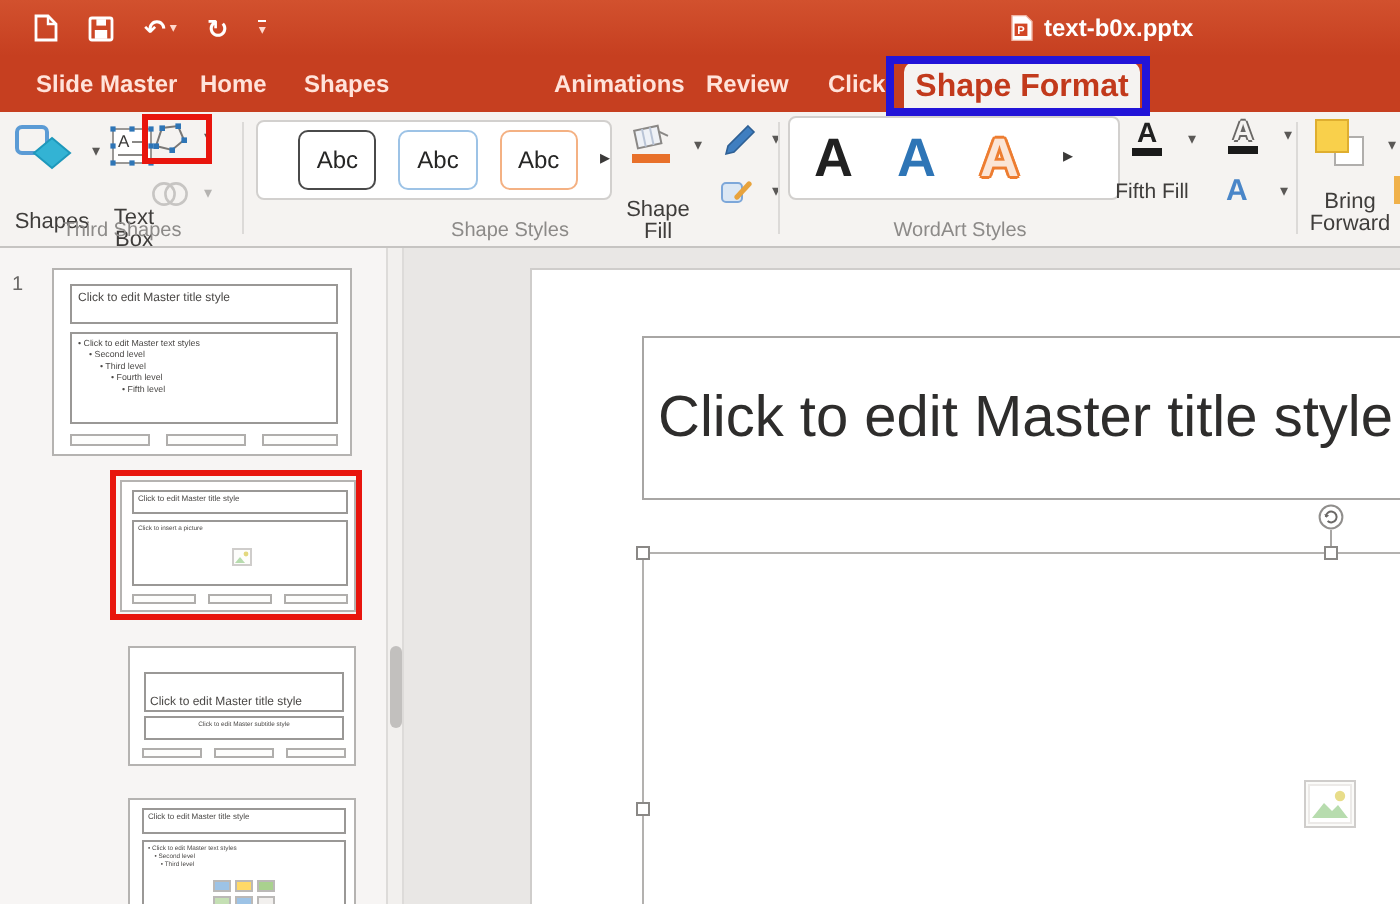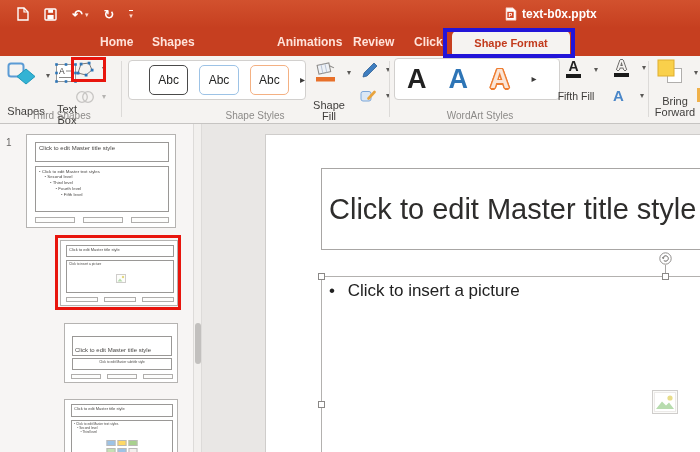--- a/index.html
+++ b/index.html
@@ -15,21 +15,21 @@
   .qat-glyph { font-size:13px; font-weight:bold; color:#fff; line-height:1; }
   .qat-dd { font-size:7px; color:#ffd9cd; line-height:1; }
   .customize-bar { display:inline-block; border-top:1.5px solid #fff; padding-top:1px; }
   .doc-title { position:absolute; left:505px; top:0; height:28px; display:flex; align-items:center; gap:5px;
                color:#fff; font-size:12px; font-weight:600; }
 
   
   .tabrow { position:absolute; left:0; top:28px; width:700px; height:28px; background:#c63f20; }
   .tab { position:absolute; top:0; height:28px; line-height:28px; color:#ffe3da; font-size:12px; font-weight:600; white-space:nowrap; }
   .tab-active { position:absolute; left:452px; top:3px; width:118px; height:25px; background:#f5f3f1;
-                border-radius:5px 5px 0 0; text-align:center; line-height:25px; color:#c23a1c; font-size:11px; font-weight:700; z-index:2; }
+                border-radius:5px 5px 0 0; text-align:center; line-height:25px; color:#c23a1c; font-size:16px; font-weight:700; z-index:2; }
   .blue-box { position:absolute; left:443px; top:0px; width:132px; height:30px; border:4px solid #2214d8; z-index:6; pointer-events:none; }
 
   
   .ribbon { position:absolute; left:0; top:56px; width:700px; height:68px; background:#f5f3f1; border-bottom:1px solid #c6c4c2; }
   .sep { position:absolute; top:5px; width:1px; height:56px; background:#dcdad8; }
   .grp-label { position:absolute; top:54px; font-size:10px; color:#8c8a88; text-align:center; white-space:nowrap; }
   .btn-label { position:absolute; font-size:11px; color:#3f3d3b; text-align:center; line-height:11px; white-space:nowrap; }
   .dd { font-size:8px; color:#5a5856; line-height:1; }
   .exp { font-size:10px; color:#3b3a39; line-height:1; }
   .red-box { position:absolute; left:71px; top:1px; width:35px; height:25px; border:3px solid #e8150d; z-index:5; pointer-events:none; }
@@ -116,20 +116,21 @@
       <svg width="12" height="14" viewBox="0 0 12 14">
           <path d="M1 0.8 h7 l3 3 v9.4 h-10 z" fill="#fff" stroke="#f0b5a4" stroke-width="0.7"></path>
           <rect x="2.3" y="4.8" width="6.4" height="6.2" fill="#d24726"></rect>
           <text x="3.6" y="9.8" font-size="5.6" fill="#fff" font-family="sans-serif" font-weight="bold">P</text>
         </svg>
       <span>text-b0x.pptx</span>
     </div>
   </div>
 
   <div class="tabrow">
+    <span class="tab" style="left:18px">Slide Master</span>
     <span class="tab" style="left:100px">Home</span>
     <span class="tab" style="left:152px">Shapes</span>
     <span class="tab" style="left:277px">Animations</span>
     <span class="tab" style="left:353px">Review</span>
     <span class="tab" style="left:414px">Click</span>
     <div class="tab-active">Shape Format</div>
     <div class="blue-box"></div>
   </div>
 
   <div class="ribbon">
@@ -364,24 +365,20 @@
         <path d="M3.1 5 l1 1.9 l1.5 -1.1 z" fill="#6a6866"></path>
       </svg>
       <div class="rot-stem"></div>
 
       <div class="sel-line" style="left:55px;top:141px;width:380px;height:1px"></div>
       <div class="sel-line" style="left:55px;top:141px;width:1px;height:177px"></div>
       <div class="handle" style="left:52px;top:138px"></div>
       <div class="handle" style="left:396px;top:138px"></div>
       <div class="handle" style="left:52px;top:266px"></div>
 
-      <div class="bullet-line">
-        <span>•</span>
-        <span style="margin-left:8px">Click to insert a picture</span>
-      </div>
       <svg style="position:absolute;left:386px;top:255px" width="26" height="24" viewBox="0 0 26 24">
         <rect x="0.5" y="0.5" width="25" height="23" fill="#fbfbf9" stroke="#cfcdcb"></rect>
         <rect x="2.5" y="2.5" width="21" height="19" fill="#fff" stroke="#eceae8"></rect>
         <polygon points="4,19 10,11.5 14,15.5 17,12.5 22,19" fill="#b7dcae"></polygon>
         <circle cx="18" cy="8" r="2.6" fill="#e8dd8a"></circle>
       </svg>
     </div>
   </div>
 </div>
 

